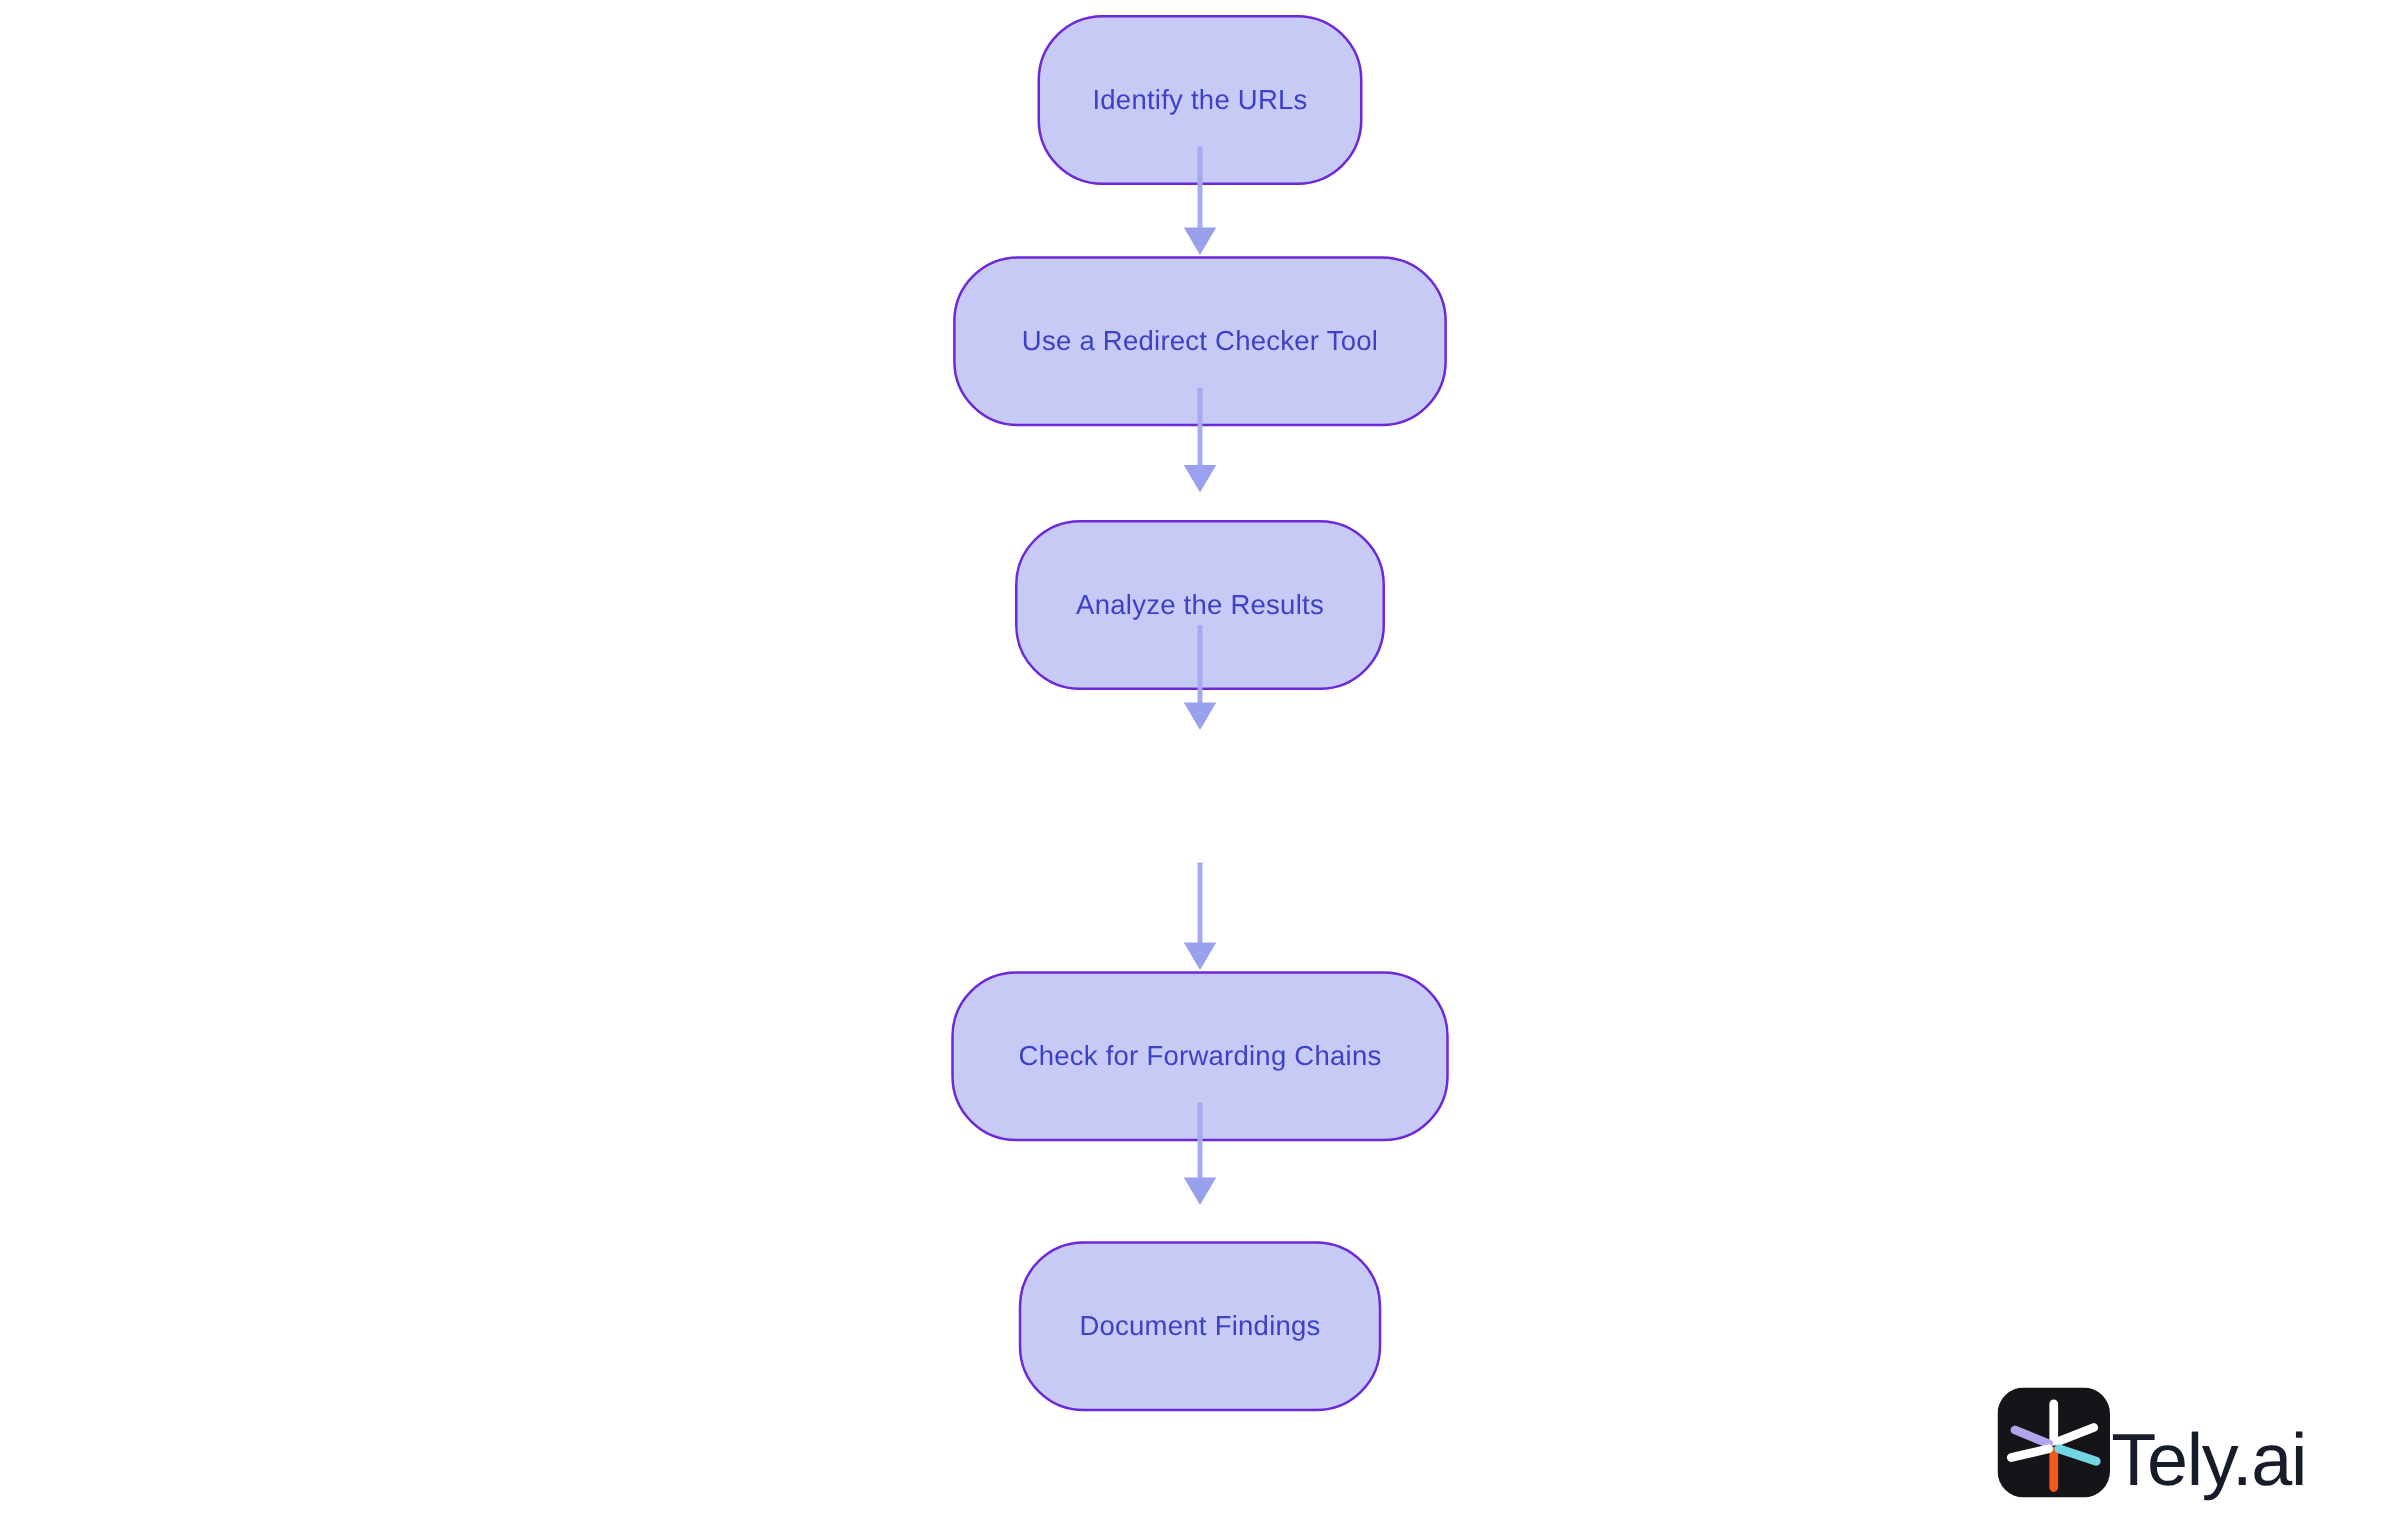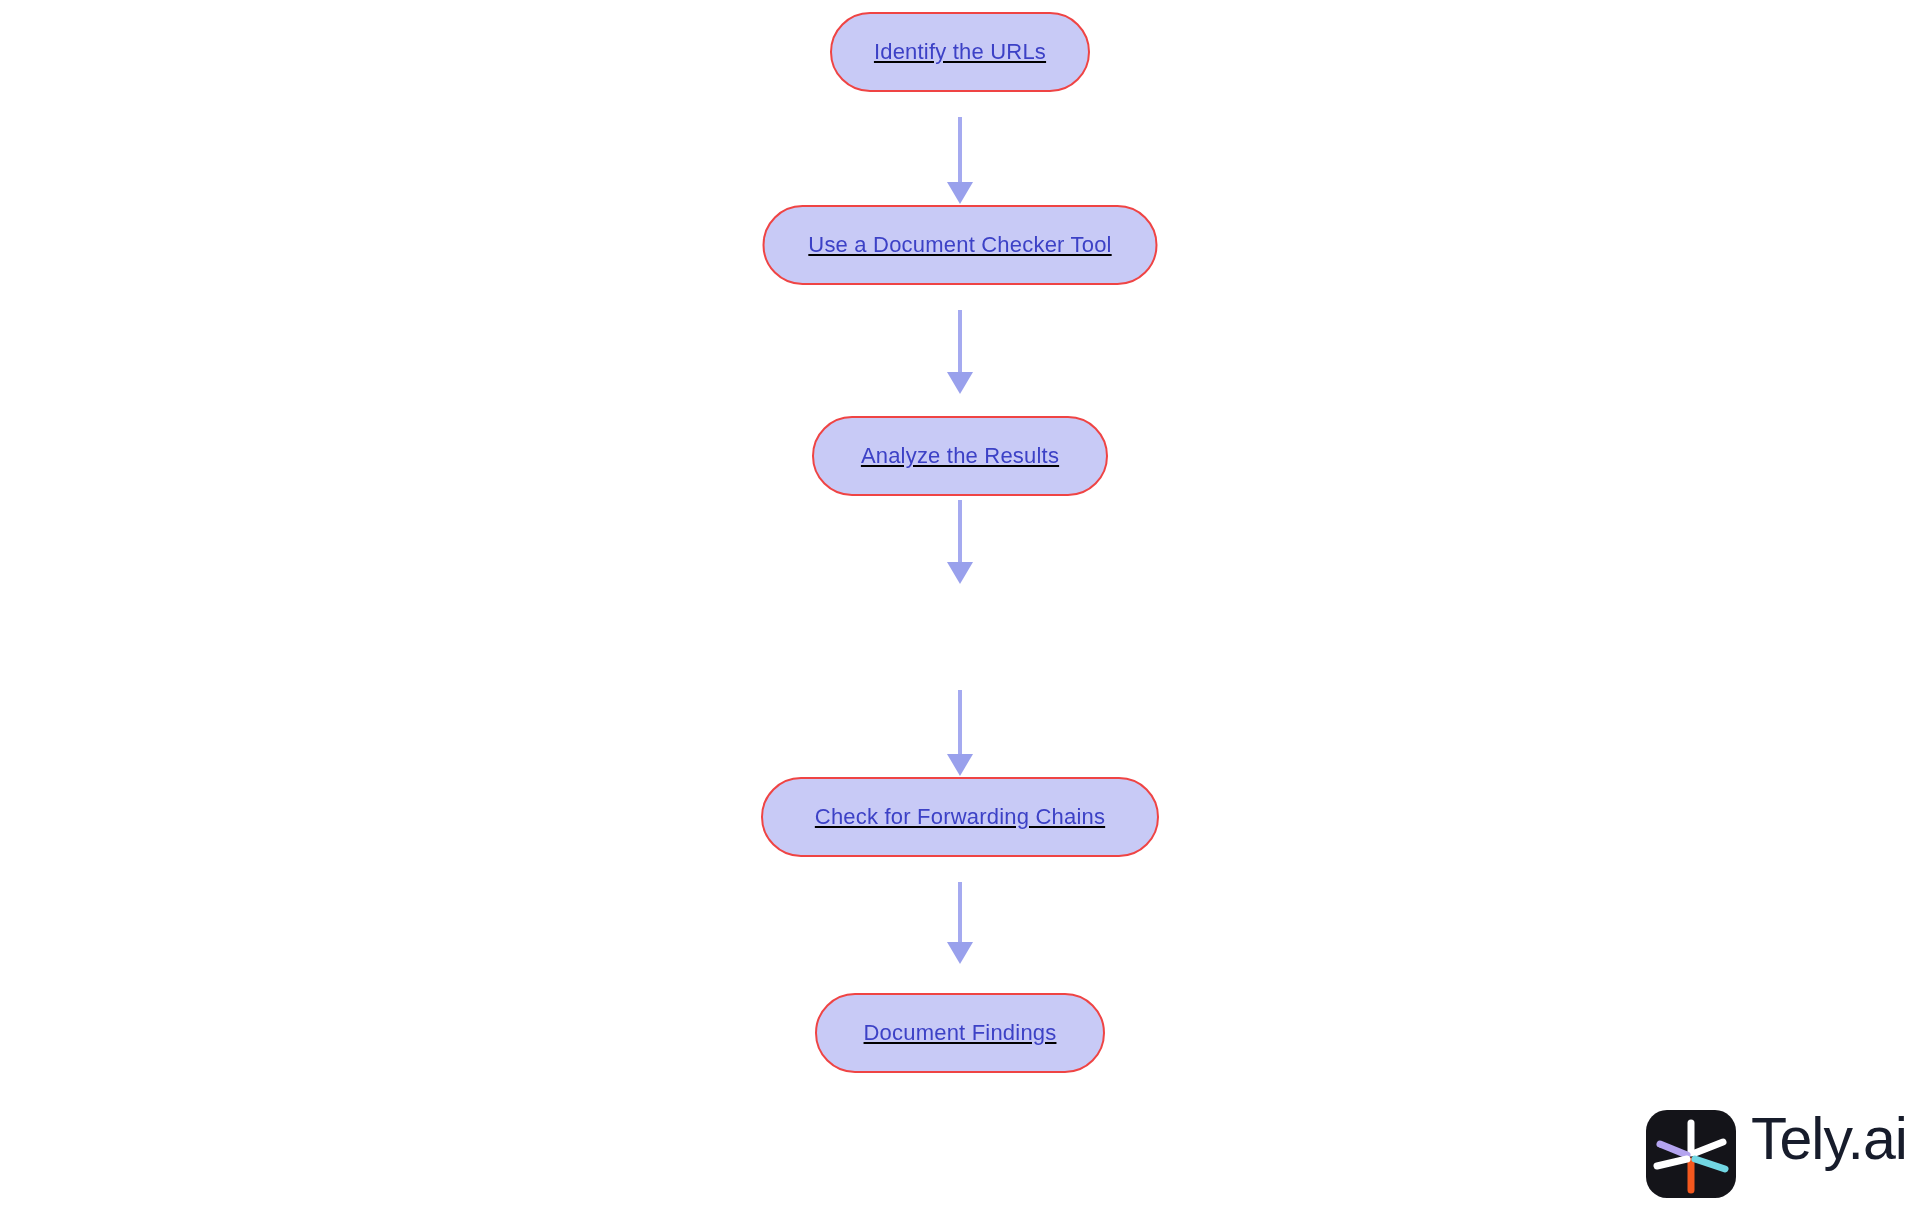--- a/index.html
+++ b/index.html
@@ -12,28 +12,27 @@
     height: 1215px;
     background: #ffffff;
     overflow: hidden;
   }
 
   
   .node {
     position: absolute;
     left: 960px;
     transform: translateX(-50%);
-    height: 80px;
+    height: 136px;
     border-radius: 52px;
     background: #c8caf6;
-    border: 2px solid #ef4444;
+    border: 2px solid #6d28d9;
     display: flex;
     align-items: center;
     justify-content: center;
-    text-decoration: underline;
   }
   .node-label {
     color: #3c41c6;
     font-size: 22px;
     letter-spacing: 0.2px;
     white-space: nowrap;
   }
   .n1 { top: 12px;  width: 260px; }
   .n2 { top: 205px; width: 395px; }
   .n3 { top: 416px; width: 296px; }
@@ -73,23 +72,22 @@
     border-right: 13px solid transparent;
     border-top: 22px solid #99a0ec;
   }
 
   
   .logo {
     position: absolute;
     left: 1598px;
     top: 1110px;
     display: flex;
-    align-items: flex-start;
-    gap: 15px;
-    margin-left: 48px;
+    align-items: flex-end;
+    gap: 1px;
   }
   .logo-icon { display: block; }
   .logo-text {
     color: #171c2b;
     font-size: 59px;
     font-weight: 500;
     letter-spacing: -1px;
     line-height: 1;
     white-space: nowrap;
   }
@@ -102,21 +100,21 @@
   <div class="node n1">
     <span class="node-label">Identify the URLs</span>
   </div>
 
   <div class="arrow a1">
     <span class="arrow-line"></span>
     <span class="arrow-head"></span>
   </div>
 
   <div class="node n2">
-    <span class="node-label">Use a Document Checker Tool</span>
+    <span class="node-label">Use a Redirect Checker Tool</span>
   </div>
 
   <div class="arrow a2">
     <span class="arrow-line"></span>
     <span class="arrow-head"></span>
   </div>
 
   <div class="node n3">
     <span class="node-label">Analyze the Results</span>
   </div>

